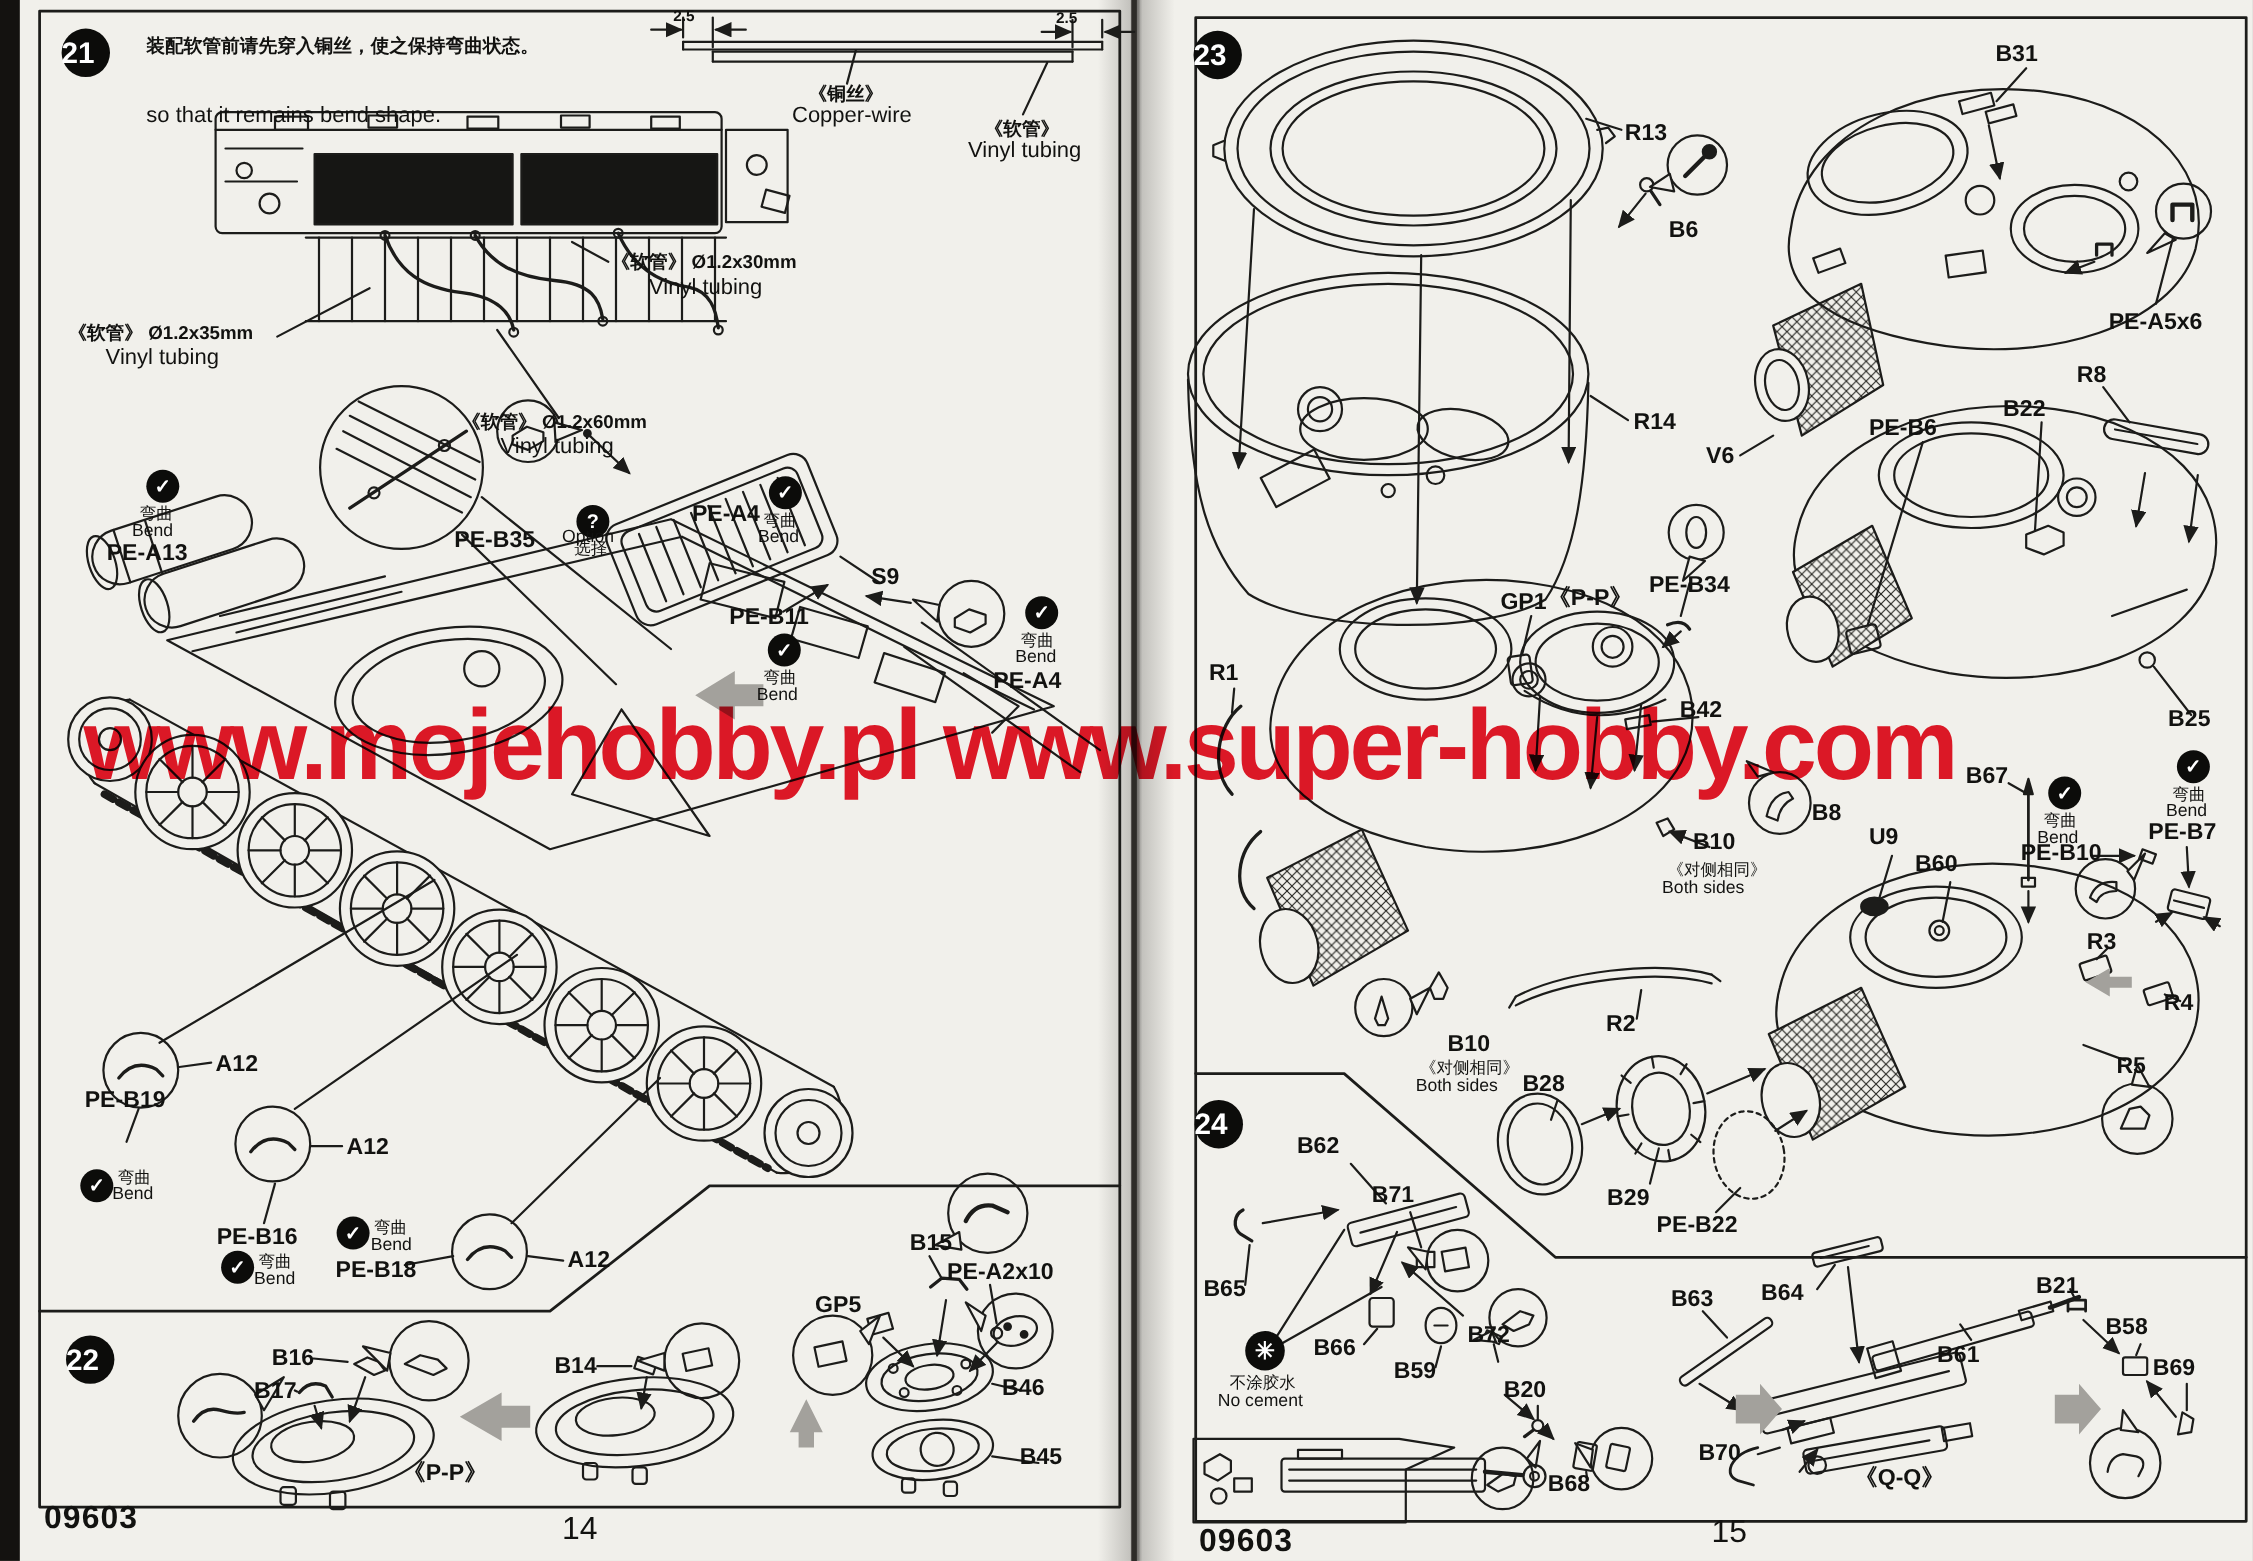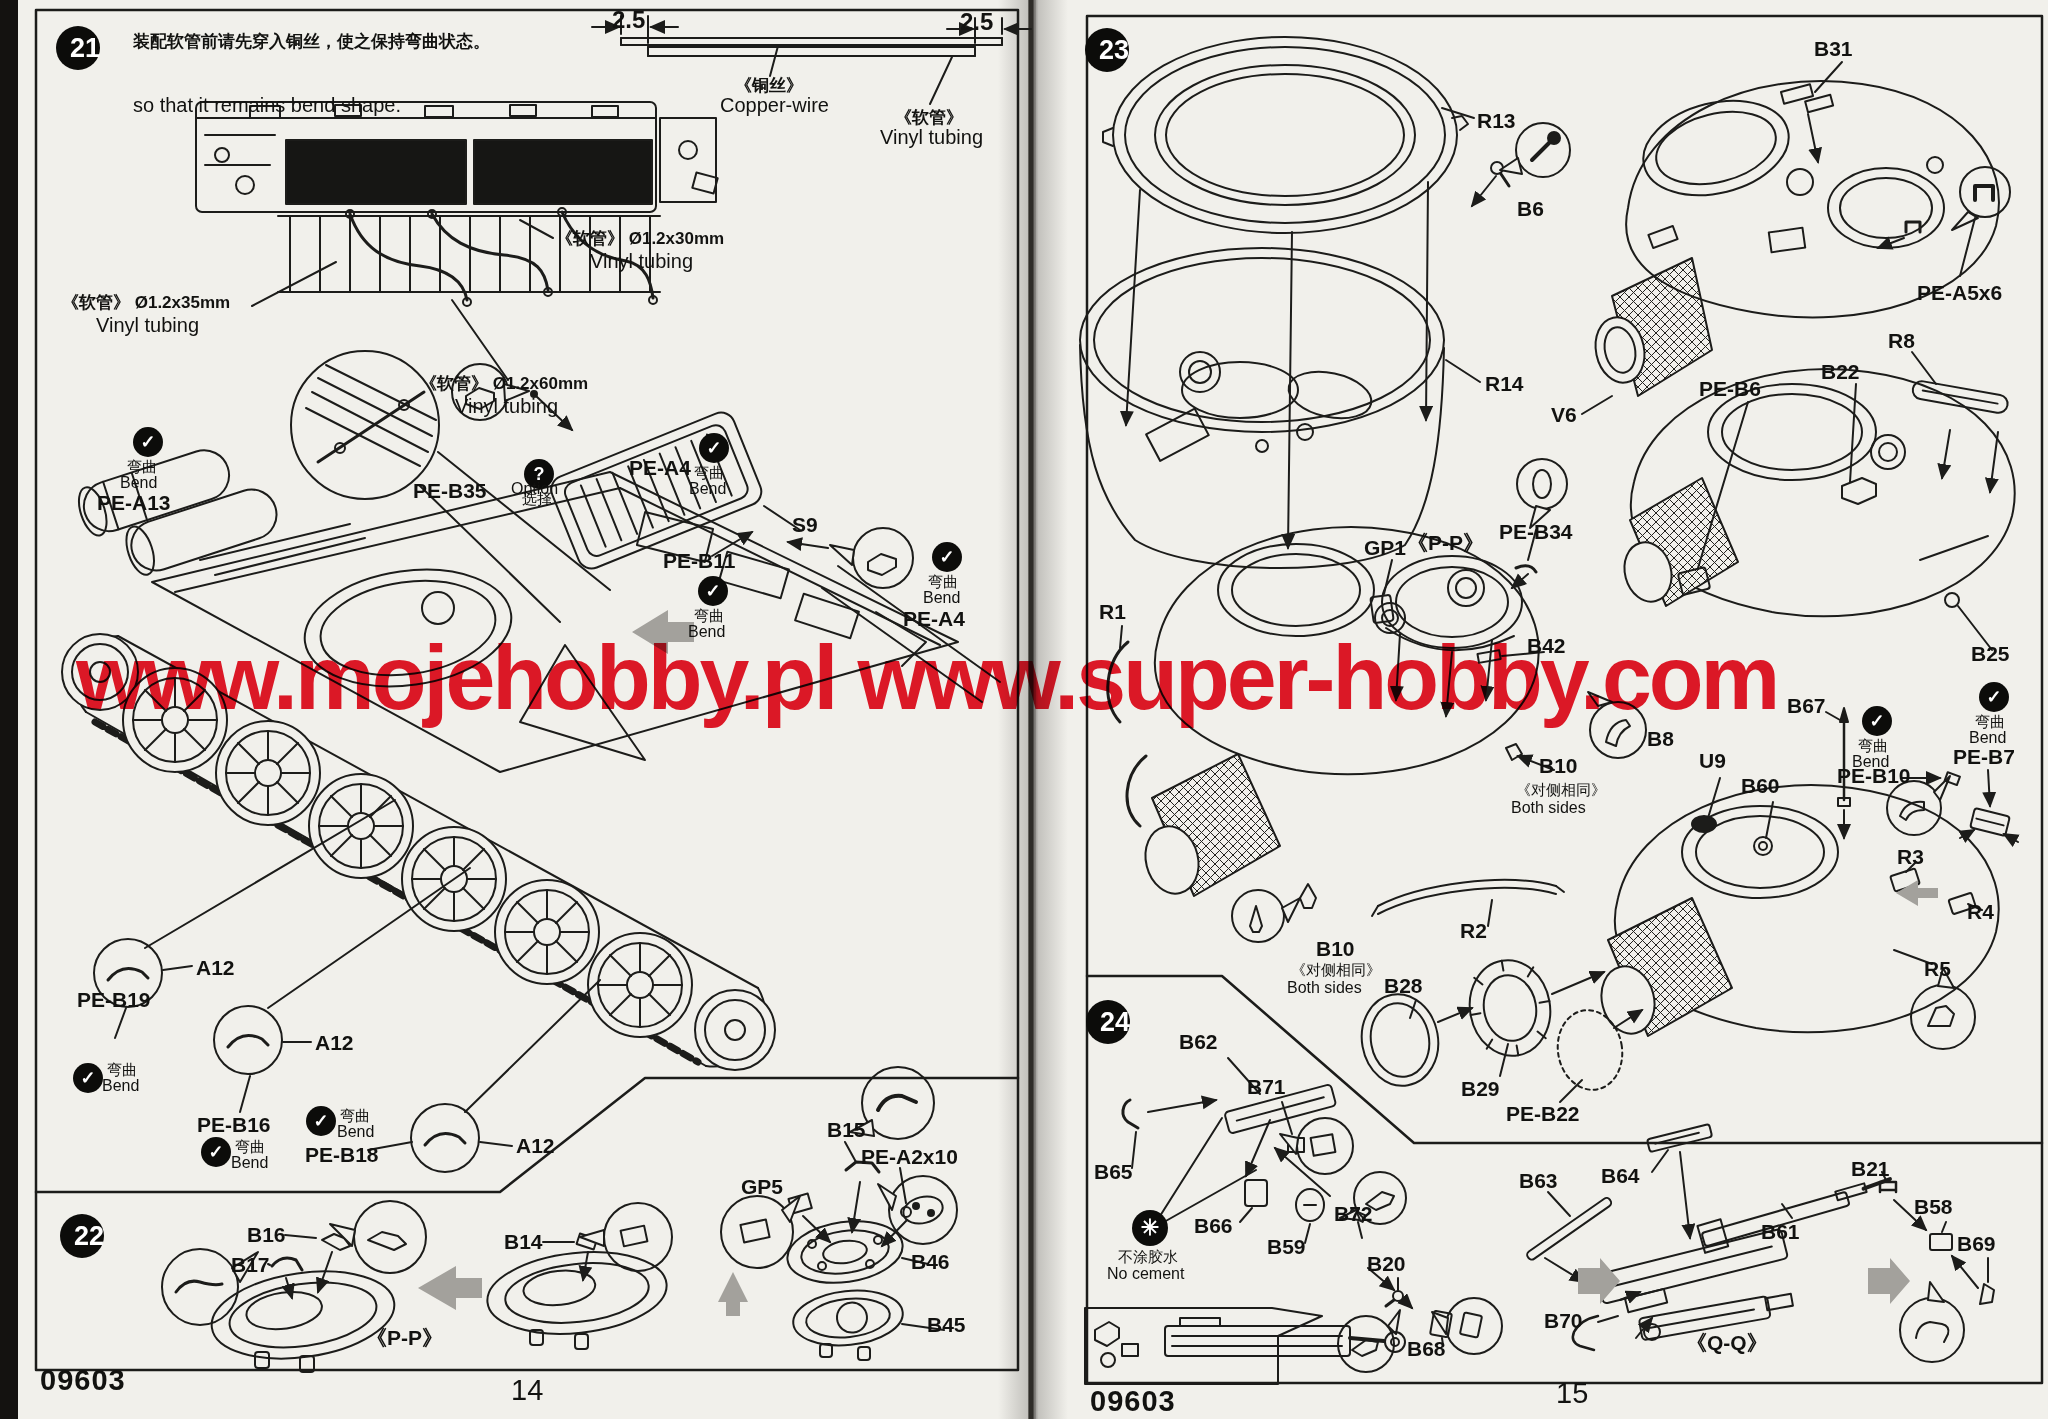--- a/index.html
+++ b/index.html
@@ -10,29 +10,29 @@
   #paperR{left:1036px;width:1012px}
   .edge{position:absolute;left:0;top:0;width:18px;height:1419px;background:#141210;z-index:2}
   #gutter{position:absolute;left:998px;top:0;width:70px;height:1419px;z-index:2;
      background:linear-gradient(90deg,rgba(0,0,0,0) 0%,rgba(60,58,54,.25) 42%,rgba(30,28,26,.55) 50%,rgba(60,58,54,.25) 58%,rgba(0,0,0,0) 100%)}
   #art{position:absolute;left:0;top:0;z-index:3}
   .lbl{position:absolute;z-index:4;font-size:21px;font-weight:600;color:#121210;white-space:nowrap}
   .big{font-size:20px;font-weight:500}
   .cn{font-size:17px;font-weight:700}
   .smm{font-size:15px;font-weight:400}
   .sm{font-size:16px;font-weight:500}
-  .dim{font-size:24px;font-weight:600}
+  .dim{font-size:14px;font-weight:600}
   .foot{font-size:29px;font-weight:700;letter-spacing:1px}
   .pagenum{font-size:29px;font-weight:400}
   .badge{position:absolute;z-index:4;width:30px;height:30px;border-radius:50%;background:#0c0c0a;
          color:#fff;display:flex;align-items:center;justify-content:center;
          font-size:18px;font-weight:700;line-height:1}
   .badge.b36{width:36px;height:36px;font-size:22px}
   .step{position:absolute;z-index:4;width:44px;height:44px;border-radius:50%;background:#0c0c0a;
-        color:#fff;display:flex;align-items:center;justify-content:flex-end;
+        color:#fff;display:flex;align-items:center;justify-content:flex-start;
         font-size:27px;font-weight:700}
   #wm{position:absolute;left:76px;top:626px;z-index:6;font-size:91px;font-weight:700;
       color:#e60011;white-space:nowrap;letter-spacing:-3px;opacity:.9;
       mix-blend-mode:multiply;transform:scaleX(.985);transform-origin:left top}
 </style>
 </head>
 <body>
 
 <div id="root">
   <div class="paper" id="paperL"></div>

